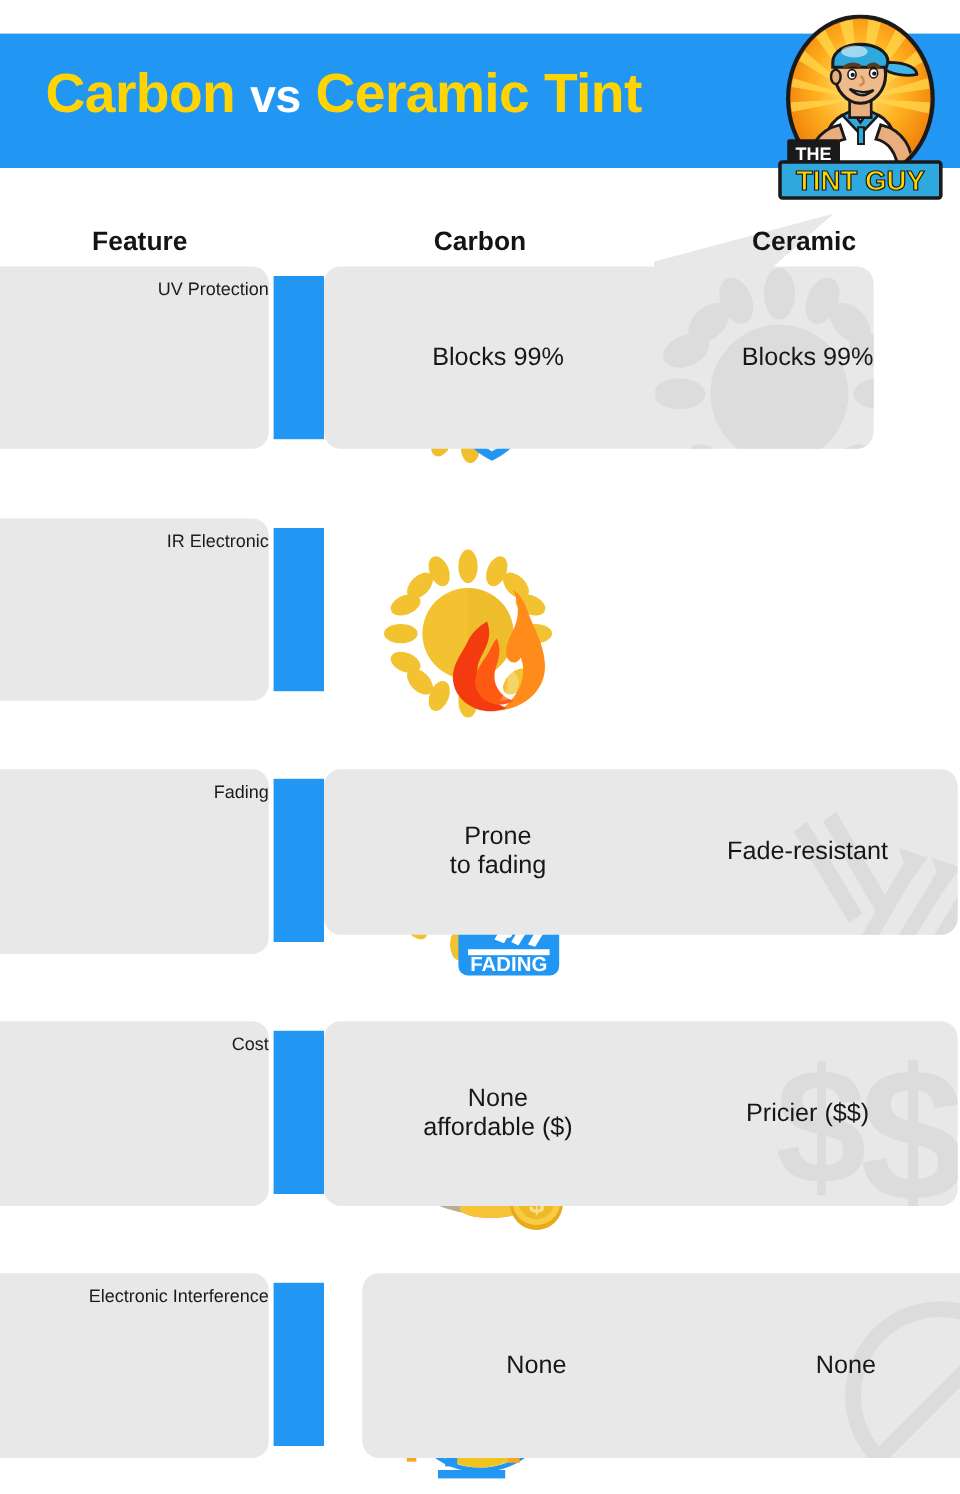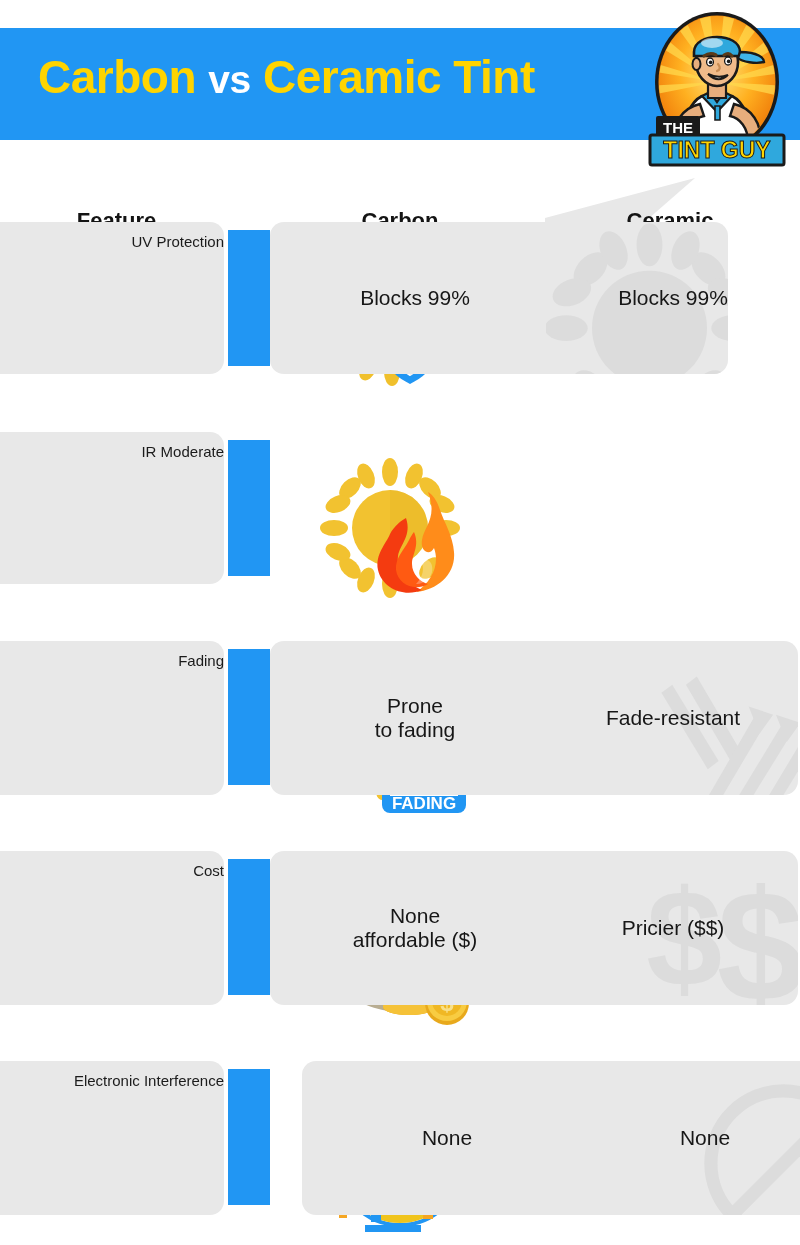--- a/index.html
+++ b/index.html
@@ -36,21 +36,20 @@
   .wedge{
     position:absolute;left:545px;top:178px;width:150px;height:48px;
     overflow:hidden;pointer-events:none;
   }
 
   
   .col-head{
     position:absolute;top:188px;
     font-size:22px;font-weight:bold;color:#141414;
     text-align:center;
-    margin-top:20px;
   }
   .col-head.c1{left:24px;width:185px;}
   .col-head.c2{left:300px;width:200px;}
   .col-head.c3{left:570px;width:200px;}
 
   
   .row{position:absolute;left:0;width:800px;}
 
   .feature-card{
     position:absolute;left:0;top:0;width:224px;
@@ -250,21 +249,21 @@
         </g>
       </svg>
     </div>
     <div class="value-text carbon">Blocks 99%</div>
     <div class="value-text ceramic">Blocks 99%</div>
   </div>
 </div>
 
 <div class="row" style="top:432px;height:156px;">
   <div class="feature-card" style="height:152px;"></div>
-  <div class="feature-label">IR Moderate</div>
+  <div class="feature-label">IR Electronic</div>
   <div class="feature-icon" style="top:24px;">
     <svg width="160" height="160" viewBox="0 0 160 160">
       <g fill="#f2c230">
         <circle cx="70" cy="72" r="38"></circle>
         <ellipse cx="70" cy="16" rx="8" ry="14"></ellipse>
         <ellipse cx="70" cy="128" rx="8" ry="14"></ellipse>
         <ellipse cx="14" cy="72" rx="14" ry="8"></ellipse>
         <ellipse cx="126" cy="72" rx="14" ry="8"></ellipse>
         <ellipse cx="30" cy="32" rx="13" ry="8" transform="rotate(-45 30 32)"></ellipse>
         <ellipse cx="110" cy="32" rx="13" ry="8" transform="rotate(45 110 32)"></ellipse>
@@ -325,21 +324,21 @@
           <polygon points="123,74 136,78 128,88"></polygon>
           <path d="M120 116 L136 88 L142 92 L126 118 Z"></path>
           <polygon points="133,82 146,86 138,96"></polygon>
         </g>
         <rect x="70" y="120" width="68" height="5" fill="#ffffff"></rect>
         <text x="104" y="138" font-family="Liberation Sans, sans-serif" font-size="17" font-weight="bold" fill="#ffffff" text-anchor="middle">FADING</text>
       </g>
     </svg>
   </div>
   <div class="connector" style="left:228px;top:8px;height:136px;"></div>
-  <div class="value-card" style="left:270px;top:0;width:528px;height:154px;">
+  <div class="value-card" style="left:270px;top:0;width:528px;height:138px;">
     <div class="watermark" style="right:-22px;top:30px;">
       <svg width="170" height="150" viewBox="0 0 120 110">
         <g fill="#dcdcdc">
           <path d="M6 16 L40 72 L48 66 L14 10 Z"></path>
           <path d="M24 10 L58 68 L66 62 L32 4 Z"></path>
           <path d="M38 96 L74 34 L82 39 L46 100 Z"></path>
           <polygon points="70,26 88,32 78,46"></polygon>
           <path d="M60 96 L94 40 L102 45 L68 100 Z"></path>
           <polygon points="90,32 108,38 98,52"></polygon>
           <path d="M82 96 L112 46 L120 51 L90 100 Z"></path>

